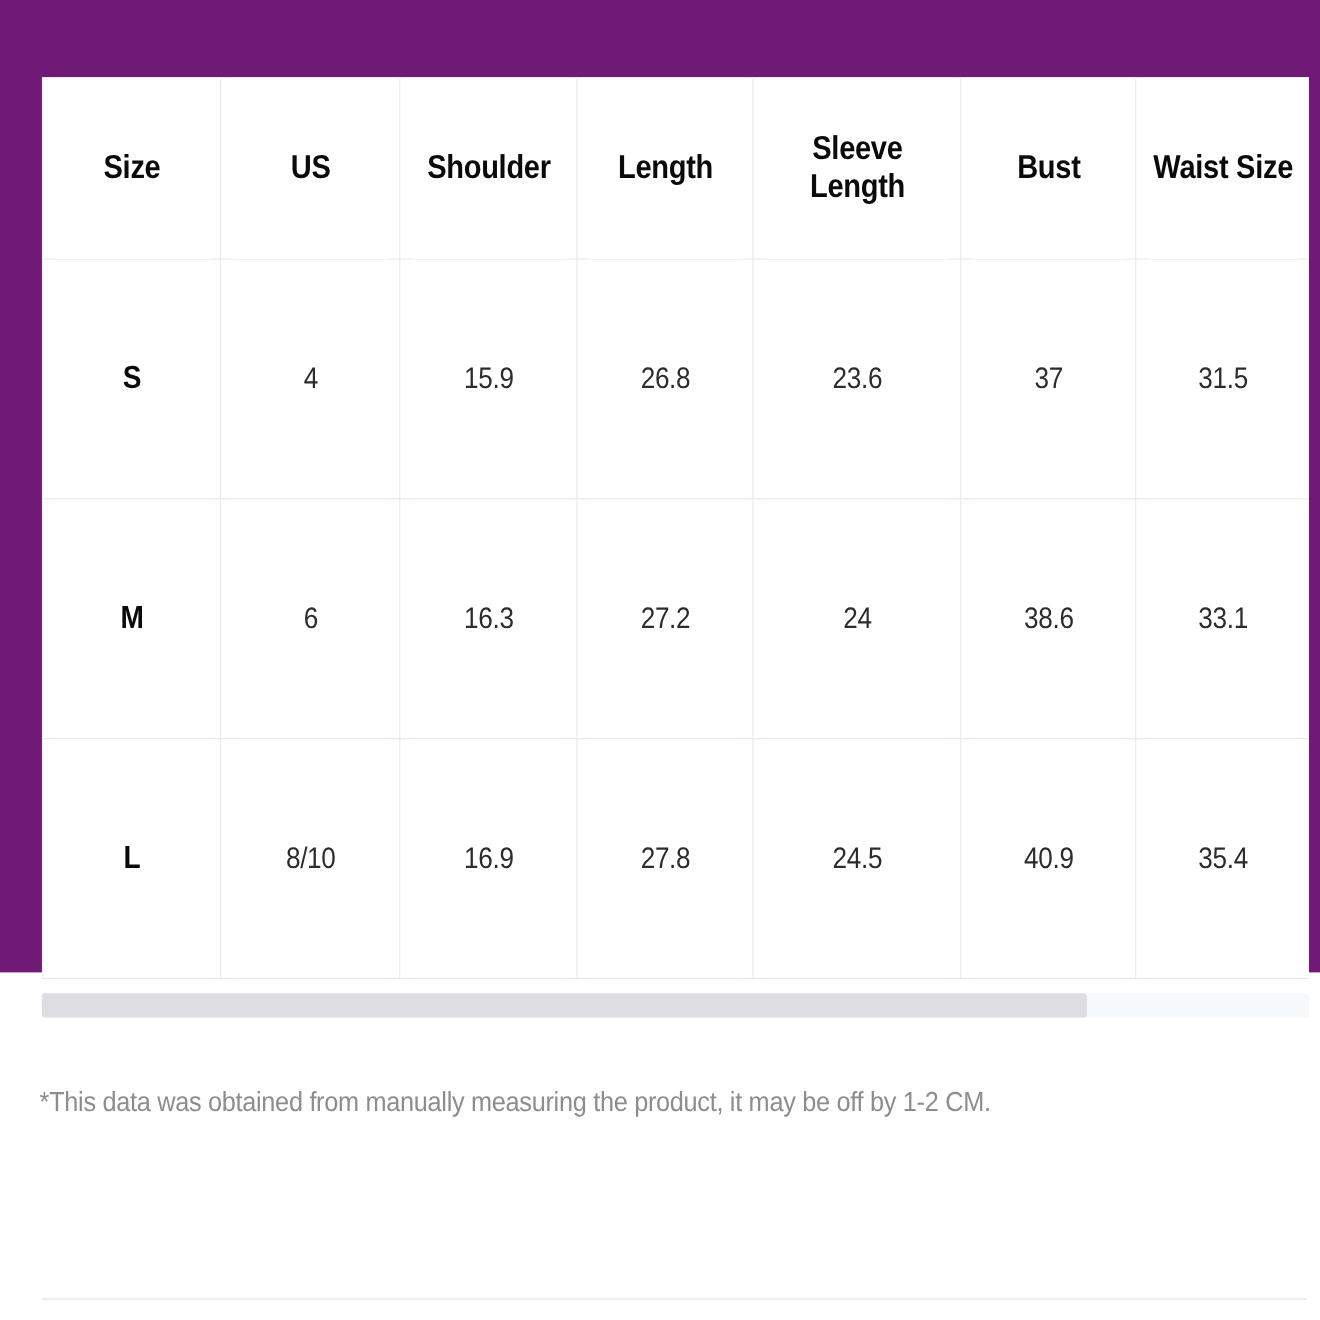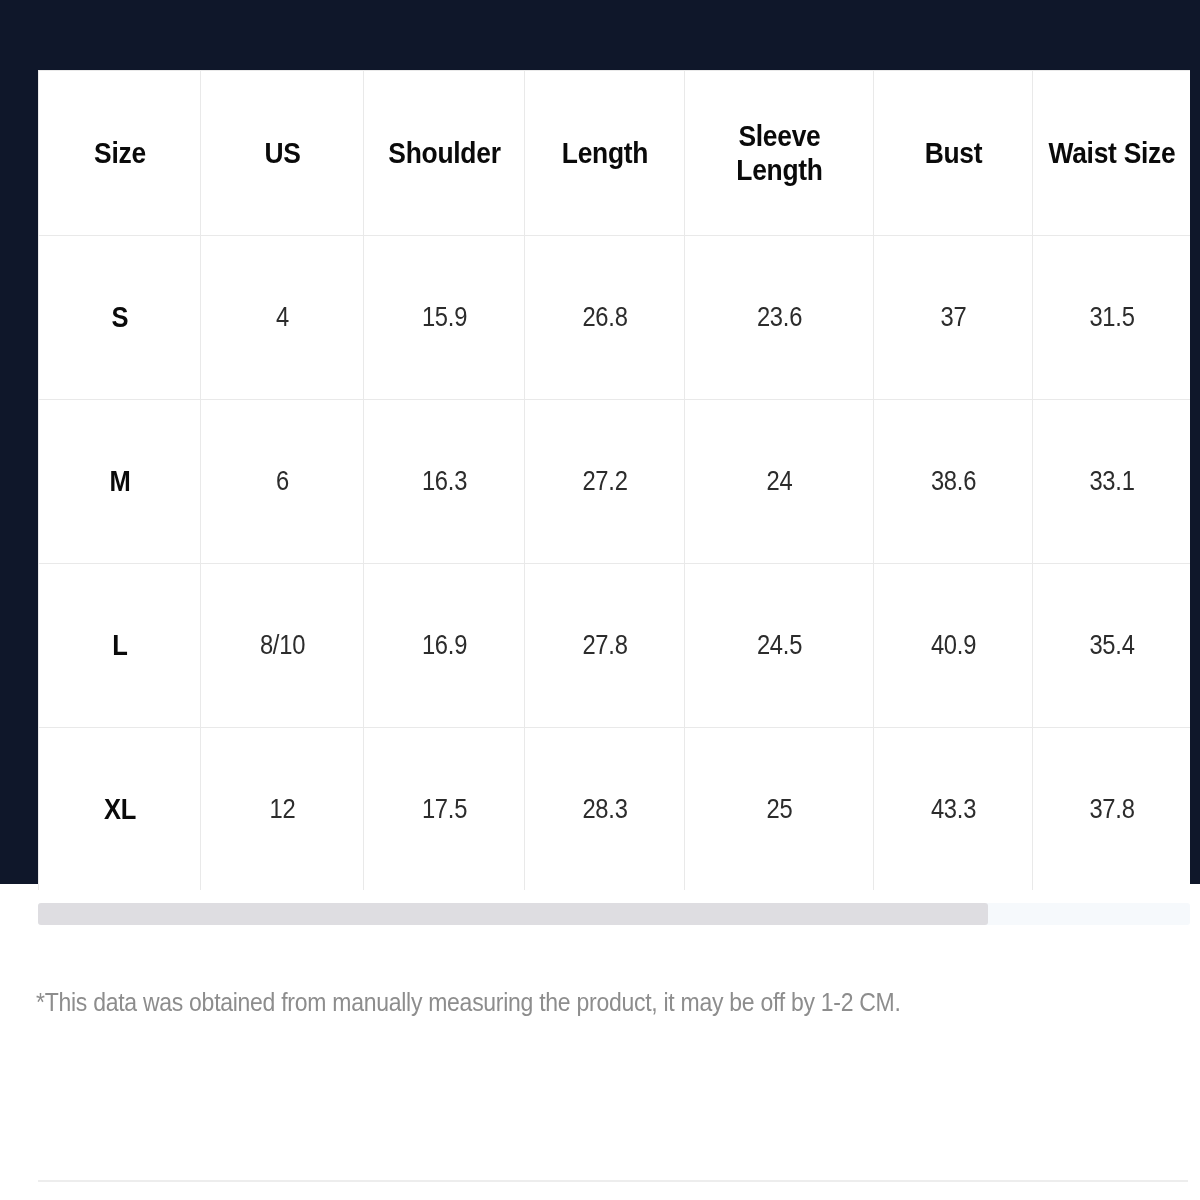--- a/index.html
+++ b/index.html
@@ -12,21 +12,21 @@
     height: 1200px;
     overflow: hidden;
     font-family: "Liberation Sans", sans-serif;
     -webkit-font-smoothing: none;
   }
 
   .page {
     position: relative;
     width: 1200px;
     height: 884px;
-    background: #0f172a;
+    background: #701a75;
   }
 
   
   .table-wrap {
     position: absolute;
     left: 38px;
     top: 70px;
     width: 1152px;
     height: 820px;
     overflow: hidden;
@@ -174,29 +174,20 @@
         </tr>
         <tr>
           <td class="size-cell">L</td>
           <td>8/10</td>
           <td>16.9</td>
           <td>27.8</td>
           <td>24.5</td>
           <td>40.9</td>
           <td>35.4</td>
         </tr>
-        <tr>
-          <td class="size-cell">XL</td>
-          <td>12</td>
-          <td>17.5</td>
-          <td>28.3</td>
-          <td>25</td>
-          <td>43.3</td>
-          <td>37.8</td>
-        </tr>
       </tbody>
     </table>
   </div>
 
   <div class="scrollbar">
     <div class="scrollbar-thumb"></div>
   </div>
 
   <div class="footnote">*This data was obtained from manually measuring the product, it may be off by 1-2 CM.</div>
 

